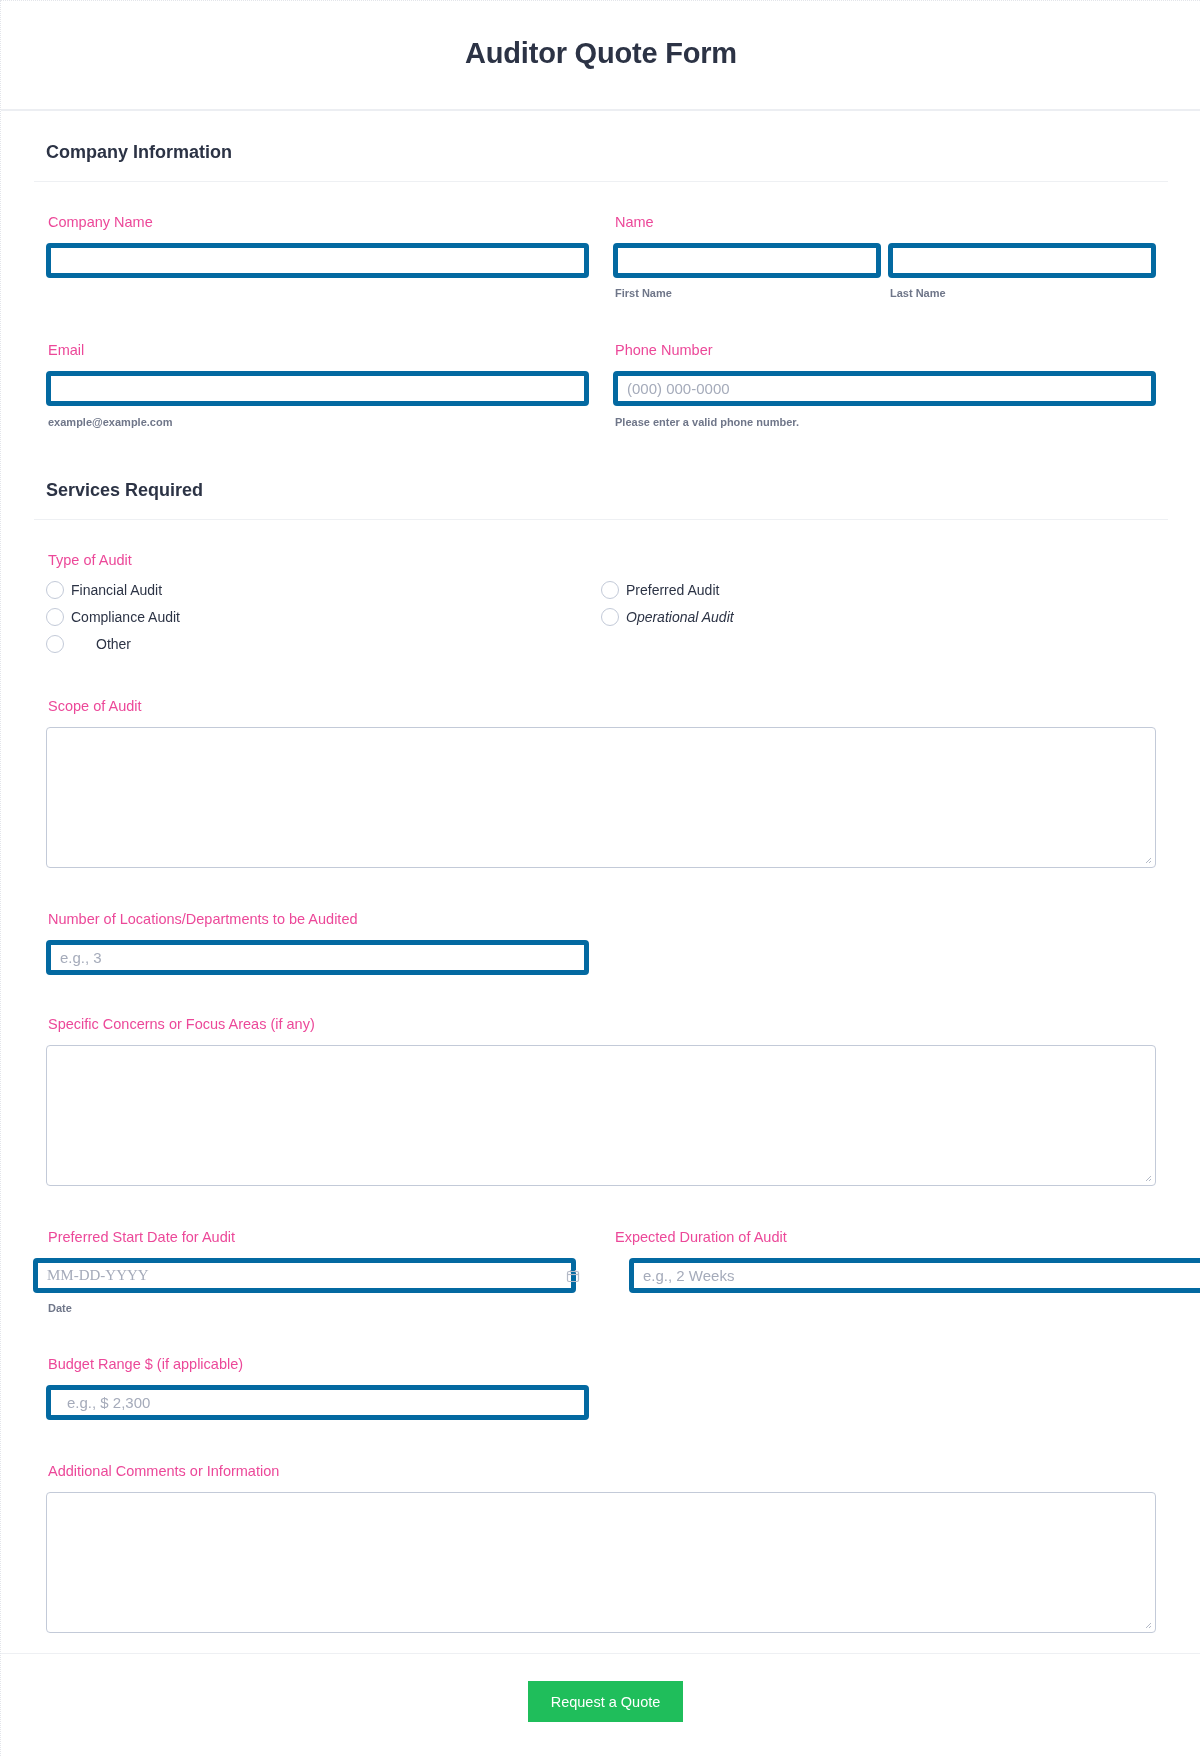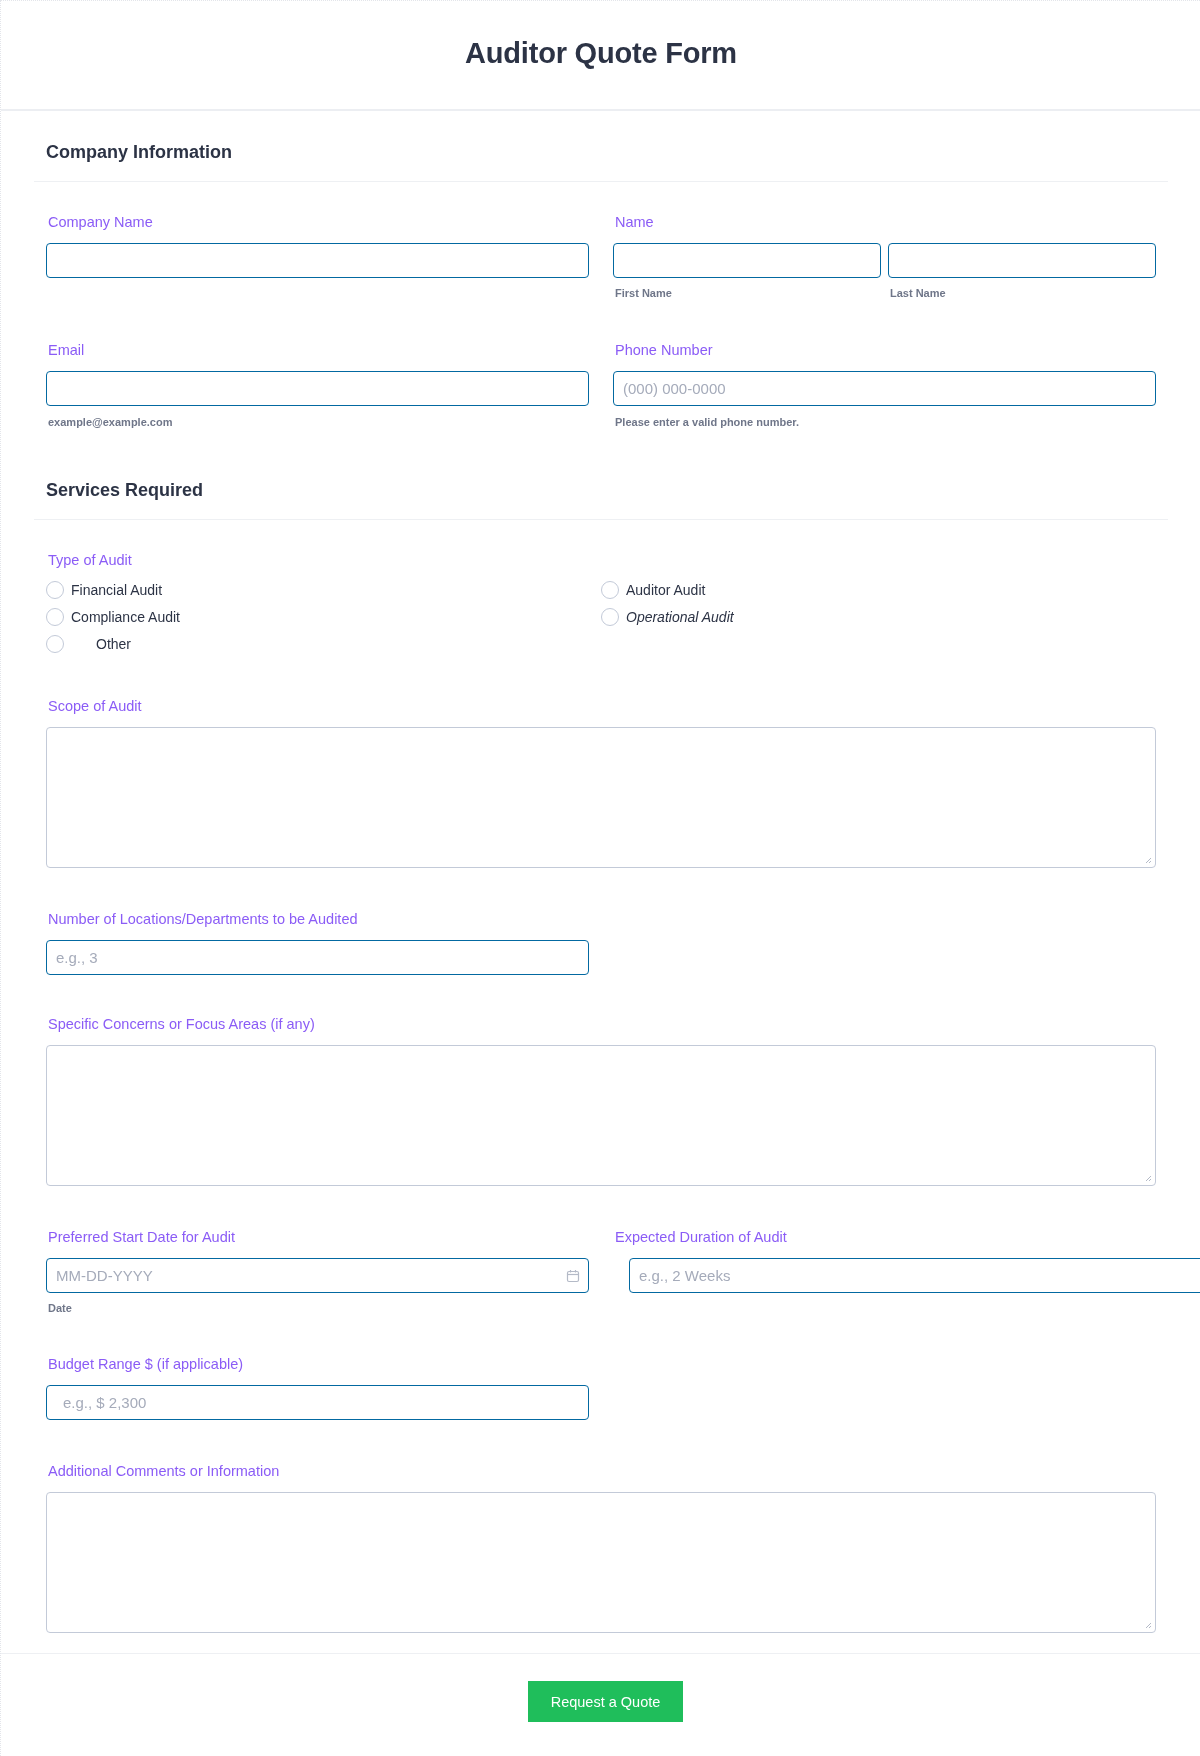--- a/index.html
+++ b/index.html
@@ -3,23 +3,23 @@
 <meta charset="utf-8">
 <style>
   * { box-sizing: border-box; margin: 0; padding: 0; }
   html, body { width: 1200px; height: 1756px; background: #ffffff; overflow: hidden; }
   body { font-family: "Liberation Sans", sans-serif; color: #2c3345; position: relative; }
   .page { position: absolute; left: 0; top: 0; width: 1200px; height: 1756px; border-left: 1px dotted #e3e5ea; border-top: 1px dotted #e3e5ea; }
   .header { position: absolute; left: 0; top: 0; width: 1200px; height: 110px; border-bottom: 2px solid #eceef2; }
   .form-title { position: absolute; left: 0; width: 1200px; top: 36px; text-align: center; font-size: 29px; font-weight: bold; color: #2c3345; letter-spacing: -0.2px; }
   .section-title { position: absolute; left: 45px; font-size: 18px; font-weight: bold; color: #2c3345; }
   .divider { position: absolute; left: 33px; width: 1134px; height: 1px; background: #eef0f3; }
-  .label { position: absolute; font-size: 14.5px; color: #8b5cf6; font-weight: 500; }
+  .label { position: absolute; font-size: 14.5px; color: #ec4899; font-weight: 500; }
   .sublabel { position: absolute; font-size: 11px; color: #6f7689; font-weight: bold; }
-  .input { position: absolute; height: 35px; border: 1px solid #0369a1; border-radius: 4px; background: #fff; font-family: "Liberation Sans", sans-serif; font-size: 15px; color: #2c3345; padding: 0 9px; outline: none; }
+  .input { position: absolute; height: 35px; border: 5px solid #0369a1; border-radius: 4px; background: #fff; font-family: "Liberation Sans", sans-serif; font-size: 15px; color: #2c3345; padding: 0 9px; outline: none; }
   .input::placeholder { color: #a5abba; }
   .textarea { position: absolute; border: 1px solid #c3cad8; border-radius: 4px; background: #fff; resize: none; outline: none; font-family: "Liberation Sans", sans-serif; font-size: 15px; padding: 8px 9px; }
   .grip { position: absolute; width: 8px; height: 8px; }
   .radio-row { position: absolute; display: flex; align-items: center; cursor: pointer; text-align: center; }
   .radio { width: 18px; height: 18px; border: 1px solid #c3cad8; border-radius: 50%; background: #fff; margin-right: 7px; }
   .radio-label { font-size: 14px; color: #2c3345; }
   .cal-icon { position: absolute; width: 14px; height: 14px; }
   .footer-line { position: absolute; left: 0; width: 1200px; top: 1652px; height: 1px; background: #eef0f3; }
   .submit { position: absolute; left: 527px; top: 1680px; width: 155px; height: 41px; background: #1fbe5b; border: none; border-radius: 0; color: #fff; font-family: "Liberation Sans", sans-serif; font-size: 14.5px; cursor: pointer; }
 </style>
@@ -56,21 +56,21 @@
   <div class="divider" style="top:518px;"></div>
 
   <div class="label" style="left:47px; top:551px;">Type of Audit</div>
 
   <div class="radio-row" style="left:45px; top:580px;">
     <span class="radio"></span>
     <span class="radio-label">Financial Audit</span>
   </div>
   <div class="radio-row" style="left:600px; top:580px;">
     <span class="radio"></span>
-    <span class="radio-label">Auditor Audit</span>
+    <span class="radio-label">Preferred Audit</span>
   </div>
   <div class="radio-row" style="left:45px; top:607px;">
     <span class="radio"></span>
     <span class="radio-label">Compliance Audit</span>
   </div>
   <div class="radio-row" style="left:600px; top:607px;font-style:italic;">
     <span class="radio"></span>
     <span class="radio-label">Operational Audit</span>
   </div>
   <div class="radio-row" style="left:45px; top:634px;gap:25px;">
@@ -87,21 +87,21 @@
   <div class="label" style="left:47px; top:910px;">Number of Locations/Departments to be Audited</div>
   <input class="input" style="left: 45px; top: 939px; width: 543px;" type="text" placeholder="e.g., 3">
 
   <div class="label" style="left:47px; top:1015px;">Specific Concerns or Focus Areas (if any)</div>
   <textarea class="textarea" style="left: 45px; top: 1044px; width: 1110px; height: 141px;"></textarea>
   <svg class="grip" style="left:1143px; top:1173px;" viewBox="0 0 8 8">
       <path d="M7 2 L2 7 M7 5 L5 7" stroke="#b4bac7" stroke-width="1"></path>
     </svg>
 
   <div class="label" style="left:47px; top:1228px;">Preferred Start Date for Audit</div>
-  <input class="input" style="left: 45px; top: 1257px; width: 543px;" type="text" placeholder="MM-DD-YYYY">
+  <input class="input" style="left: 32px; top: 1257px; width: 543px; font-family: Liberation Serif, serif;" type="text" placeholder="MM-DD-YYYY">
   <svg class="cal-icon" style="left:565px; top:1268px;" viewBox="0 0 14 14">
     <rect x="1.5" y="2.5" width="11" height="10" rx="1.5" fill="none" stroke="#b4bac7" stroke-width="1.2"></rect>
     <line x1="1.5" y1="5.5" x2="12.5" y2="5.5" stroke="#b4bac7" stroke-width="1.2"></line>
     <line x1="4.5" y1="1" x2="4.5" y2="3.5" stroke="#b4bac7" stroke-width="1.2"></line>
     <line x1="9.5" y1="1" x2="9.5" y2="3.5" stroke="#b4bac7" stroke-width="1.2"></line>
   </svg>
   <div class="sublabel" style="left:47px; top:1301px;">Date</div>
 
   <div class="label" style="left:614px; top:1228px;">Expected Duration of Audit</div>
   <input class="input" style="left: 628px; top: 1257px; width: 618px;" type="text" placeholder="e.g., 2 Weeks">

